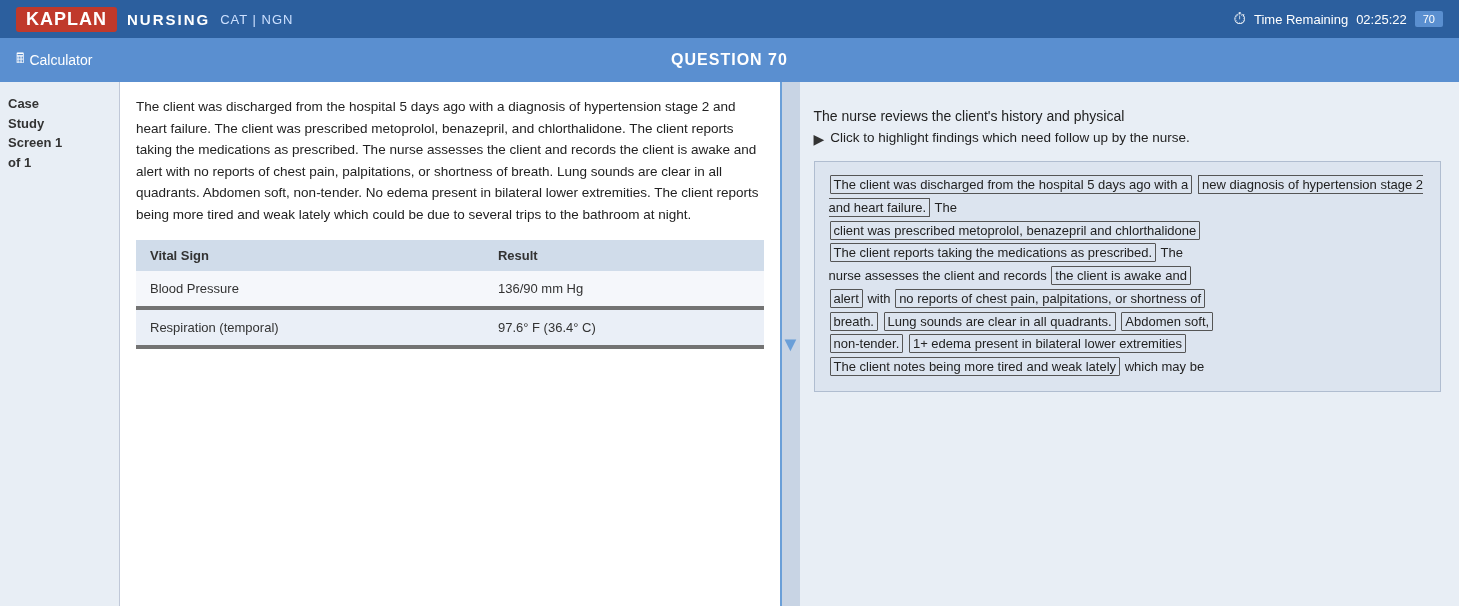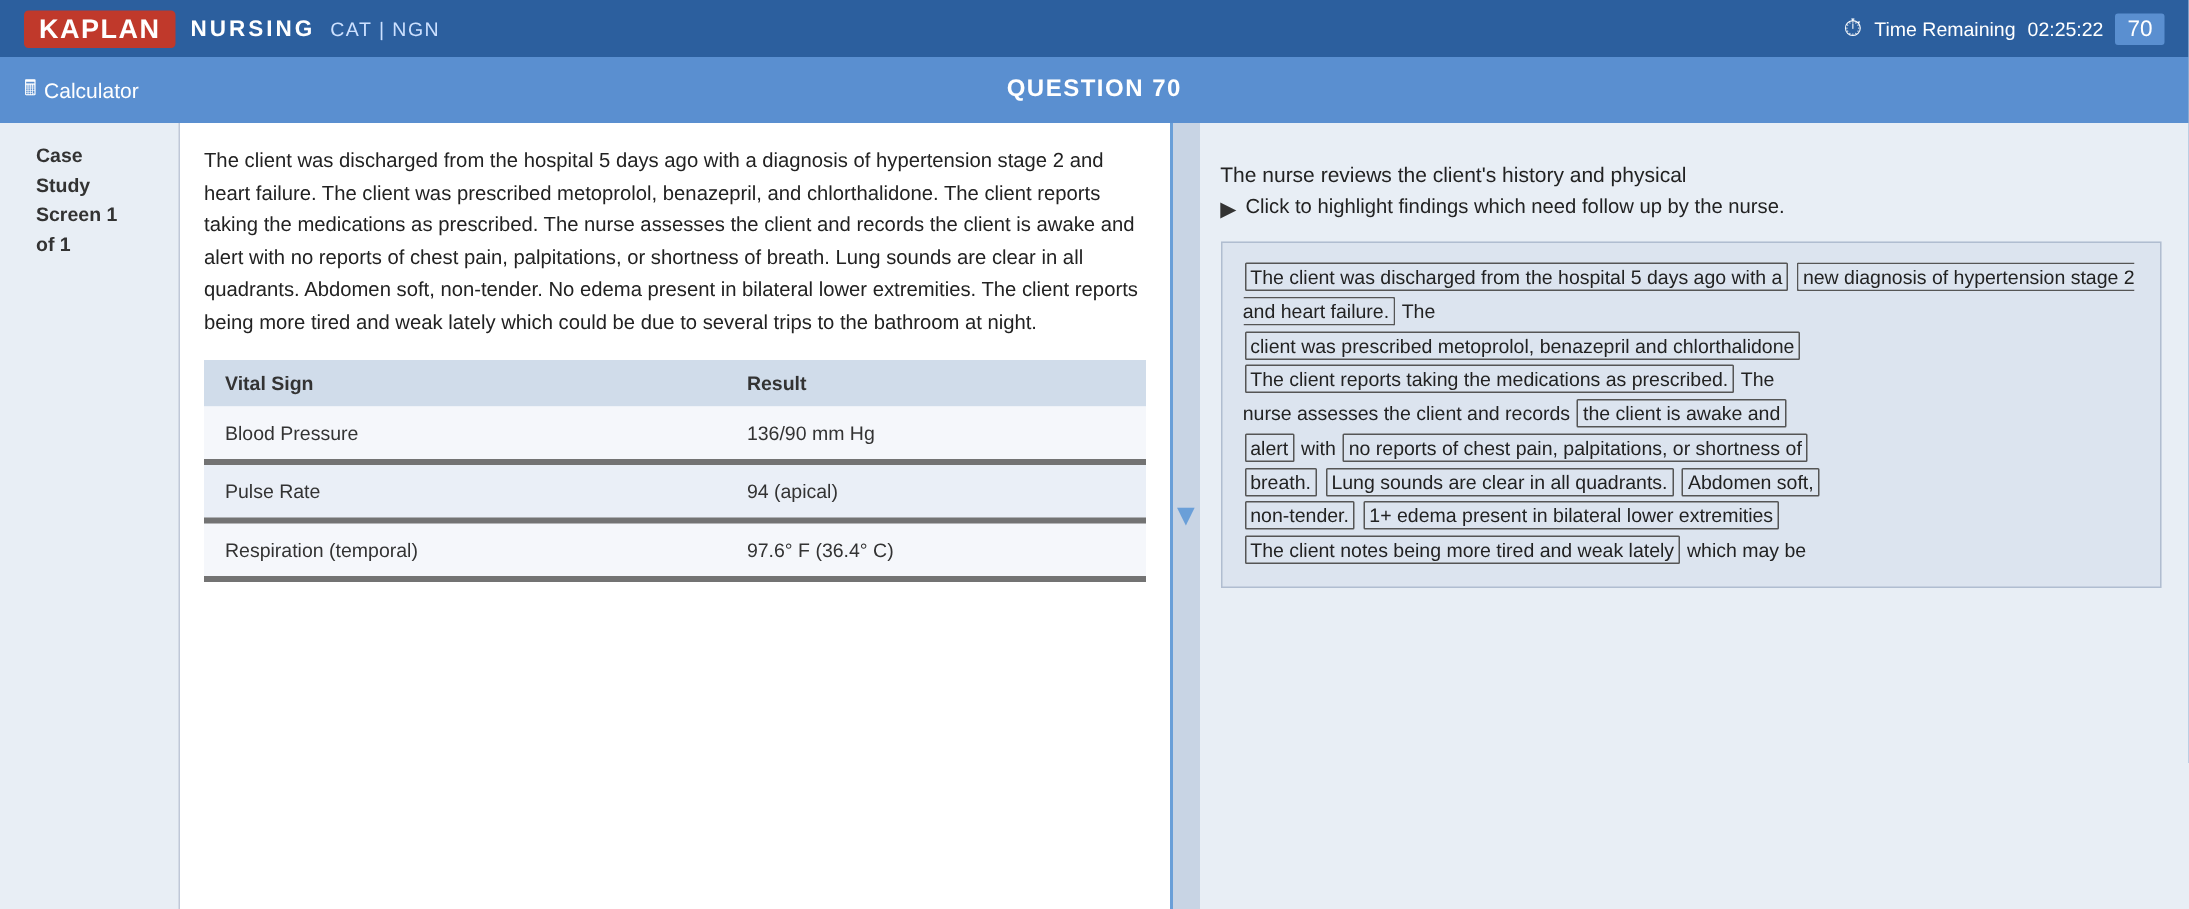--- a/index.html
+++ b/index.html
@@ -43,21 +43,21 @@
       display: flex;
       align-items: center;
       gap: 8px;
       color: white;
       font-size: 13px;
     }
     .timer-icon { font-size: 16px; }
     .question-number-badge {
       background: #5a8fd0;
       color: white;
-      font-size: 15px;
+      font-size: 11px;
       padding: 2px 8px;
       border-radius: 2px;
     }
 
     
     .header-row {
       background: #5a8fd0;
       height: 44px;
       display: flex;
       align-items: center;
@@ -94,21 +94,21 @@
     .case-label {
       background: #e8eef5;
       width: 120px;
       min-width: 120px;
       padding: 12px 8px;
       font-size: 13px;
       font-weight: bold;
       color: #333;
       border-right: 1px solid #c0c8d8;
     }
-    .case-label div { line-height: 1.5; margin-left: 16px; }
+    .case-label div { line-height: 1.5; }
 
     
     .left-panel {
       flex: 1;
       background: white;
       padding: 14px 16px;
       border-right: 2px solid #6a9fd8;
       overflow-y: auto;
       max-width: 680px;
       position: relative;
@@ -243,24 +243,20 @@
           <td>Vital Sign</td>
           <td>Result</td>
         </tr>
       </thead>
       <tbody id="vitals-body">
       <tr>
             <td>Blood Pressure</td>
             <td>136/90 mm Hg</td>
           </tr>
           <tr>
-            <td>Pulse Rate</td>
-            <td>94 (apical)</td>
-          </tr>
-          <tr>
             <td>Respiration (temporal)</td>
             <td>97.6° F (36.4° C)</td>
           </tr>
         </tbody>
     </table>
   </div>
 
   <div style="width:18px; background:#c8d4e4; display:flex; align-items:center; justify-content:center;">
     <span style="color:#6a9fd8; font-size:20px;">▼</span>
   </div>

